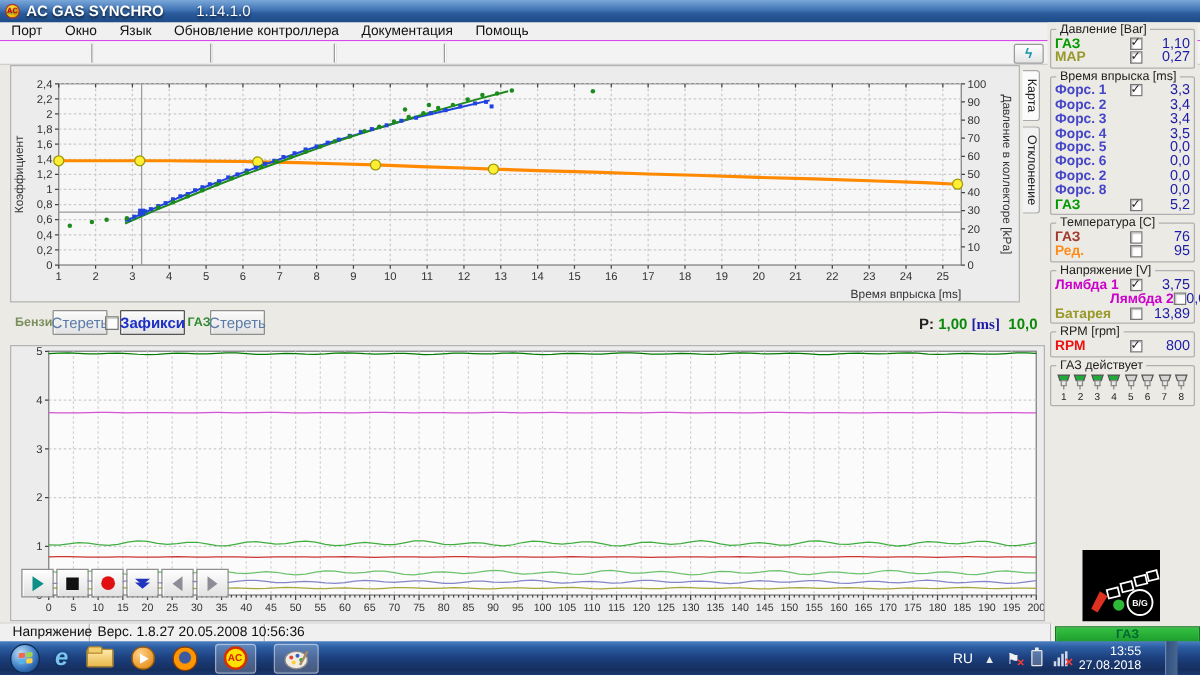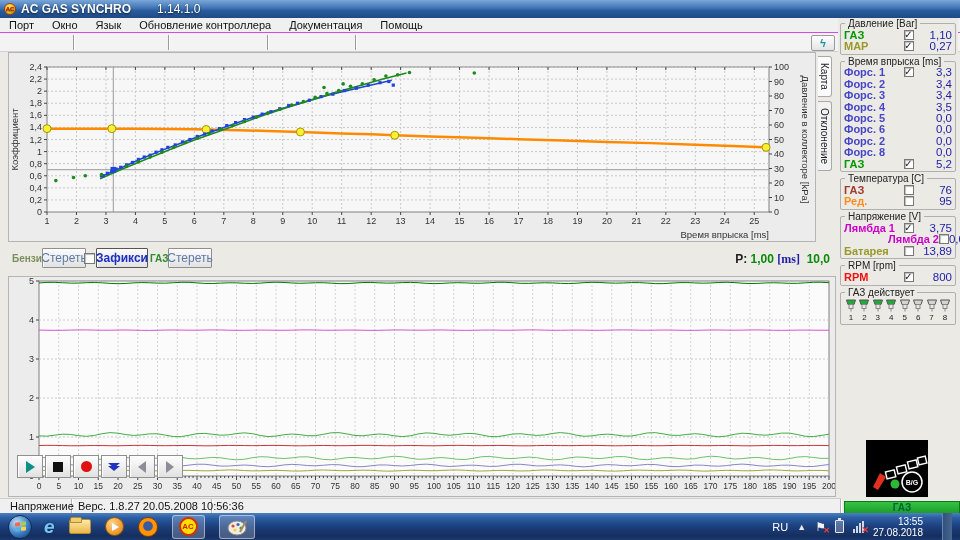--- a/index.html
+++ b/index.html
@@ -109,21 +109,21 @@
   .wmp{width:19px;height:19px;border-radius:50%;background:radial-gradient(circle at 35% 30%,#ffd28a,#e07f00);
     display:flex;align-items:center;justify-content:center;border:1px solid #9c5a00;}
   .wmp i{width:0;height:0;border-left:7px solid #fff;border-top:4px solid transparent;border-bottom:4px solid transparent;margin-left:2px;}
   .ff{width:20px;height:20px;border-radius:50%;
     background:radial-gradient(circle at 50% 45%,#3b5aa0 0 32%,#ff9500 40% 72%,#e85d04 100%);
     border:1px solid #8a3c00;}
   .task-btn{height:24px;padding:0 6px;display:flex;align-items:center;justify-content:center;
     background:rgba(255,255,255,.22);border:1px solid rgba(255,255,255,.45);border-radius:3px;}
   .ac-ico{width:19px;height:19px;border-radius:50%;background:#ffe000;border:2px solid #d43000;
     display:flex;align-items:center;justify-content:center;color:#d42000;font-size:8px;font-weight:bold;}
-  .tray{margin-left:auto;display:flex;align-items:center;gap:9px;color:#fff;padding-right:8px;}
+  .tray{margin-left:auto;display:flex;align-items:center;gap:9px;color:#fff;padding-right:18px;}
   .tray .lang{font-size:11px;}
   .tray .chev{font-size:9px;color:#e8e8e8;}
   .tray-flag{position:relative;font-size:12px;color:#f2f2f2;}
   .tray-flag b{position:absolute;right:-4px;bottom:-1px;color:#ff3b30;font-size:8px;}
   .batt{width:9px;height:13px;border:1px solid #e8e8e8;border-radius:1px;position:relative;background:rgba(255,255,255,.25);}
   .batt:before{content:"";position:absolute;top:-3px;left:2px;width:3px;height:2px;background:#e8e8e8;}
   .net{position:relative;display:flex;align-items:flex-end;gap:1px;height:12px;}
   .net i{width:2px;background:#cfd8e8;display:block;}
   .net b{position:absolute;right:-5px;bottom:-2px;color:#ff3b30;font-size:9px;}
   .clock{text-align:right;font-size:10px;line-height:11px;padding-right:10px;}

